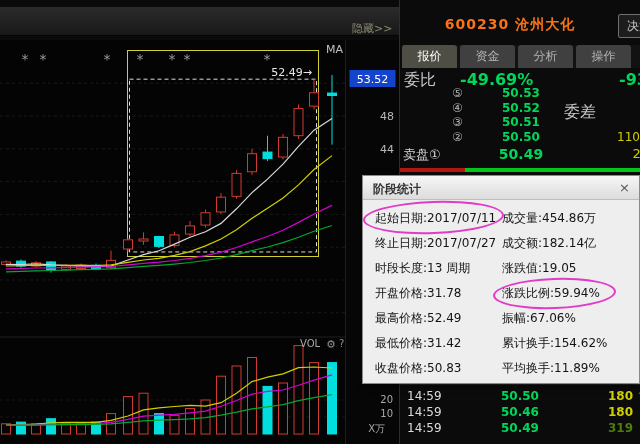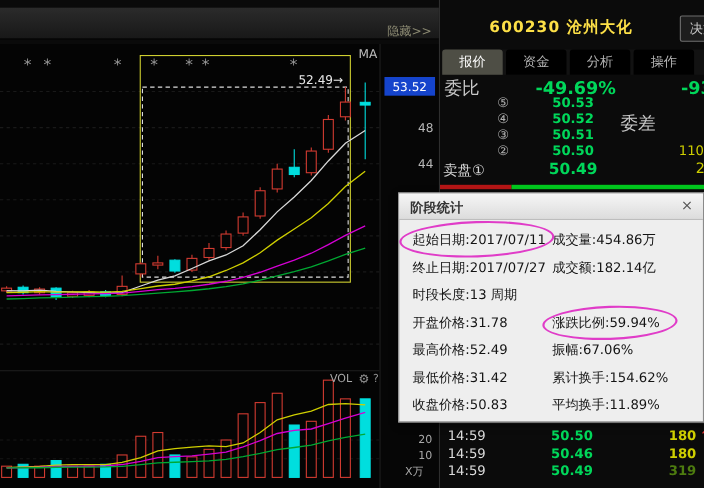--- a/index.html
+++ b/index.html
@@ -18,34 +18,34 @@
   #hide-btn { position:absolute; left:352px; top:21px; z-index:3;
     color:#8e8c74; font-size:11px; cursor:pointer; }
 
   
   #chart-svg { position:absolute; left:0; top:0; z-index:1; pointer-events:none; }
 
   
   .panel { position:absolute; left:399px; top:0; width:241px; height:444px; z-index:2;
     background:#0b0b0b; border-left:1px solid #2e2e2e; overflow:hidden; }
   .p-title { position:absolute; left:6px; top:16px; width:208px; height:20px;
-    text-align:center; color:#fde047; font-size:14px; font-weight:bold; letter-spacing:1px; }
+    text-align:center; color:#f97316; font-size:14px; font-weight:bold; letter-spacing:1px; }
   .decision-btn { position:absolute; left:218px; top:14px; width:86px; height:24px;
     background:#1d1d1d; border:1px solid #6f6f6f; border-radius:2px;
     color:#c9c9c9; font-size:12px; text-align:left; padding-left:8px; cursor:pointer;
     font-family:inherit; }
   .tabs { position:absolute; left:2px; top:45px; width:264px; height:23px; display:flex;
     background:#121212; }
   .tab { width:55px; height:23px; line-height:23px; margin-right:3px; text-align:center;
-    font-size:12px; color:#b3b3b3; background:#000000; border-radius:3px 3px 0 0;
+    font-size:12px; color:#b3b3b3; background:#404040; border-radius:3px 3px 0 0;
     cursor:pointer; }
   .tab.active { background:#4e4e45; color:#ffffff; }
   .weibi-row { position:absolute; left:0; top:70px; width:241px; height:15px; font-size:16px; }
   .weibi-row .wl { position:absolute; left:4px; color:#c8c8c8; }
-  .weibi-row .wv { position:absolute; left:60px; width:100px; text-align:right;
+  .weibi-row .wv { position:absolute; left:60px; width:100px; text-align:left;
     color:#00d75a; font-weight:bold; }
   .weibi-row .cl { position:absolute; left:164px; color:#c8c8c8;margin-top:32px; }
   .weibi-row .cv { position:absolute; left:200px; width:48px; text-align:right;
     color:#00d75a; font-weight:bold; }
   .lvl-row { position:absolute; left:0; width:241px; height:14px; font-size:12px; }
   .lvl-row .num { position:absolute; left:52px; color:#b0b0b0; }
   .lvl-row .price { position:absolute; left:78px; width:86px; text-align:center;
     color:#00d75a; font-weight:bold; }
   .lvl-row .vol { position:absolute; width:60px; text-align:right; color:#cfcf00; }
   .lvl-row.sellone { height:20px; font-size:13px; }
@@ -278,20 +278,21 @@
       <div class="stat-row">
         <span class="lc">起始日期:2017/07/11</span>
         <span class="rc">成交量:454.86万</span>
       </div>
       <div class="stat-row">
         <span class="lc">终止日期:2017/07/27</span>
         <span class="rc">成交额:182.14亿</span>
       </div>
       <div class="stat-row">
         <span class="lc">时段长度:13 周期</span>
+        <span class="rc">涨跌值:19.05</span>
       </div>
       <div class="stat-row">
         <span class="lc">开盘价格:31.78</span>
         <span class="rc">涨跌比例:59.94%</span>
       </div>
       <div class="stat-row">
         <span class="lc">最高价格:52.49</span>
         <span class="rc">振幅:67.06%</span>
       </div>
       <div class="stat-row">

